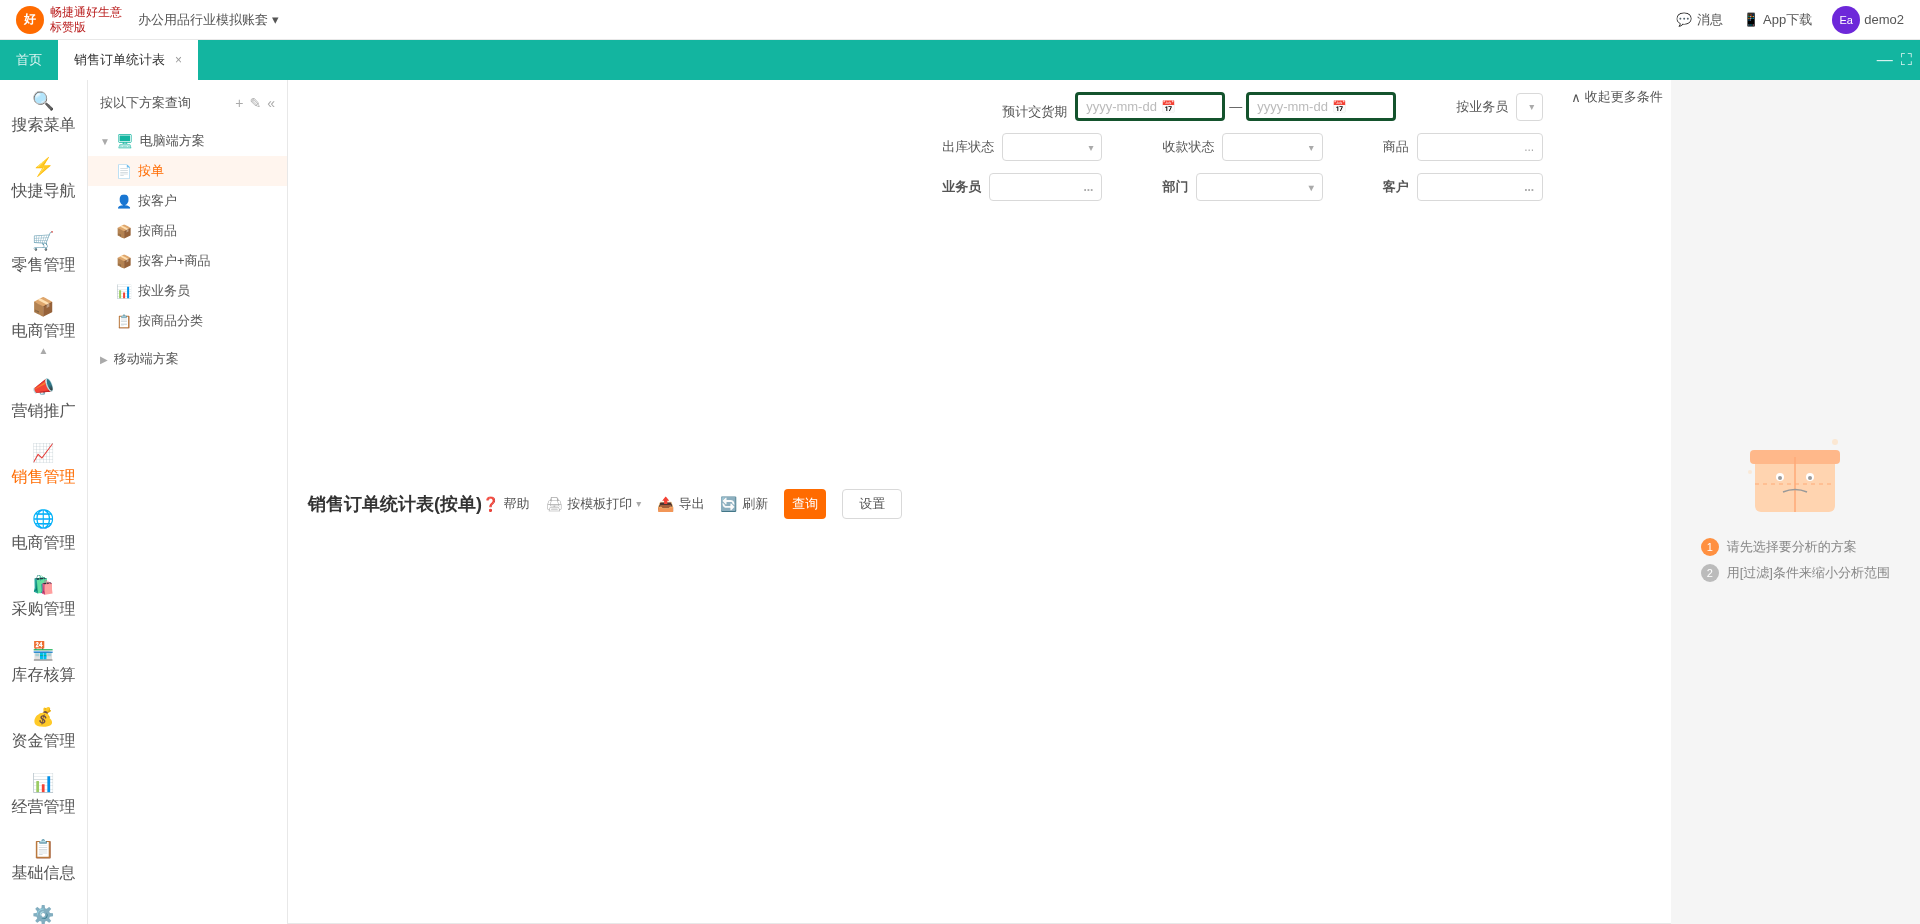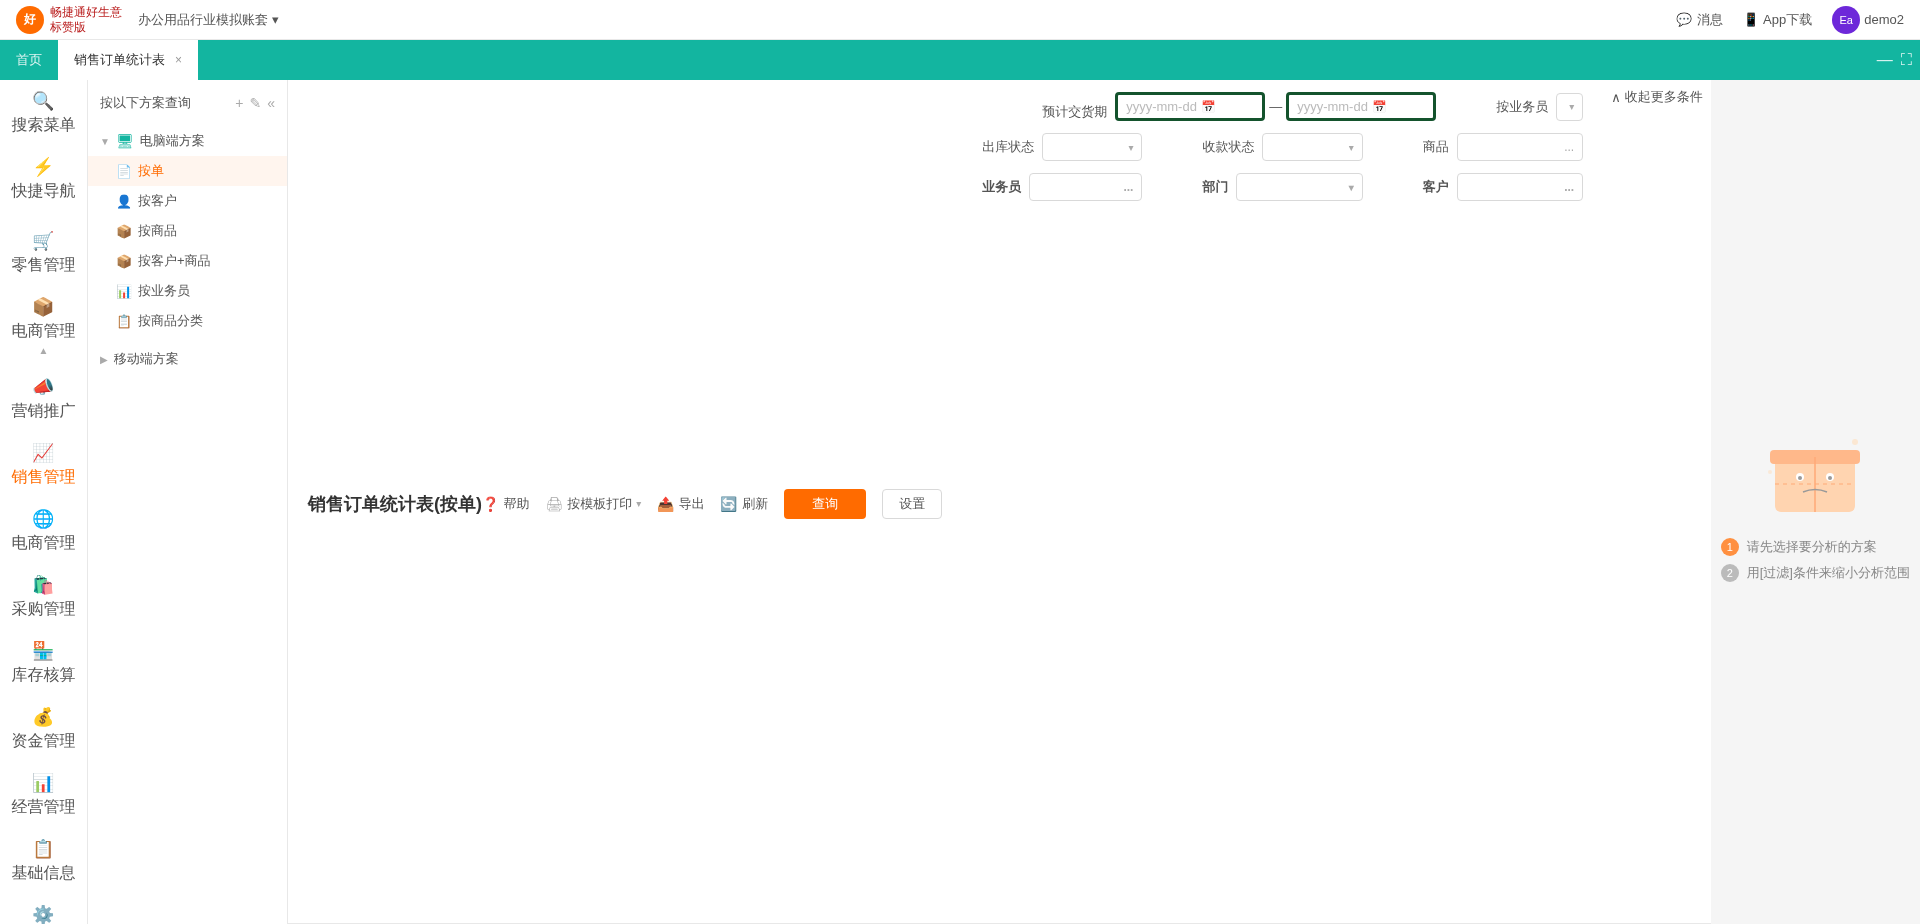--- a/index.html
+++ b/index.html
@@ -56,21 +56,21 @@
 
     
     .right-panel { flex: 1; display: flex; flex-direction: row; background: #f5f5f5; overflow: hidden; }
 
     
     .page-header { background: #fff; padding: 12px 20px 8px; display: flex; align-items: center; justify-content: space-between; border-bottom: 1px solid #e8e8e8; flex-shrink: 0; }
     .page-title { font-size: 18px; font-weight: bold; color: #333; }
     .page-header-actions { display: flex; align-items: center; gap: 16px; }
     .header-action { display: flex; align-items: center; gap: 4px; color: #555; font-size: 13px; cursor: pointer; }
     .header-action .icon { color: #aaa; font-size: 14px; }
-    .query-btn { background: #ff6b00; color: #fff; border: none; border-radius: 4px; padding: 6px 28px; font-size: 13px; cursor: pointer; }
+    .query-btn { background: #ff6b00; color: #fff; border: none; border-radius: 4px; padding: 6px 8px; font-size: 13px; cursor: pointer; }
     .settings-btn { background: #fff; color: #555; border: 1px solid #d9d9d9; border-radius: 4px; padding: 5px 16px; font-size: 13px; cursor: pointer; }
 
     
     .filter-area { background: #fff; padding: 12px 20px; border-bottom: 1px solid #e8e8e8; flex-shrink: 0; }
     .filter-row { display: flex; align-items: center; gap: 0; margin-bottom: 12px; }
     .filter-row:last-child { margin-bottom: 0; font-weight: bold; }
     .filter-label { color: #555; font-size: 13px; white-space: nowrap; margin-right: 8px; flex-shrink: 0; }
     .date-shortcuts { display: flex; align-items: center; gap: 4px; margin-right: 8px; }
     .date-shortcut { padding: 2px 8px; border-radius: 12px; font-size: 12px; cursor: pointer; color: #555; background: #f5f5f5; border: 1px solid transparent; }
     .date-shortcut.active { background: #ff6b00; color: #fff; border-color: #ff6b00; }

